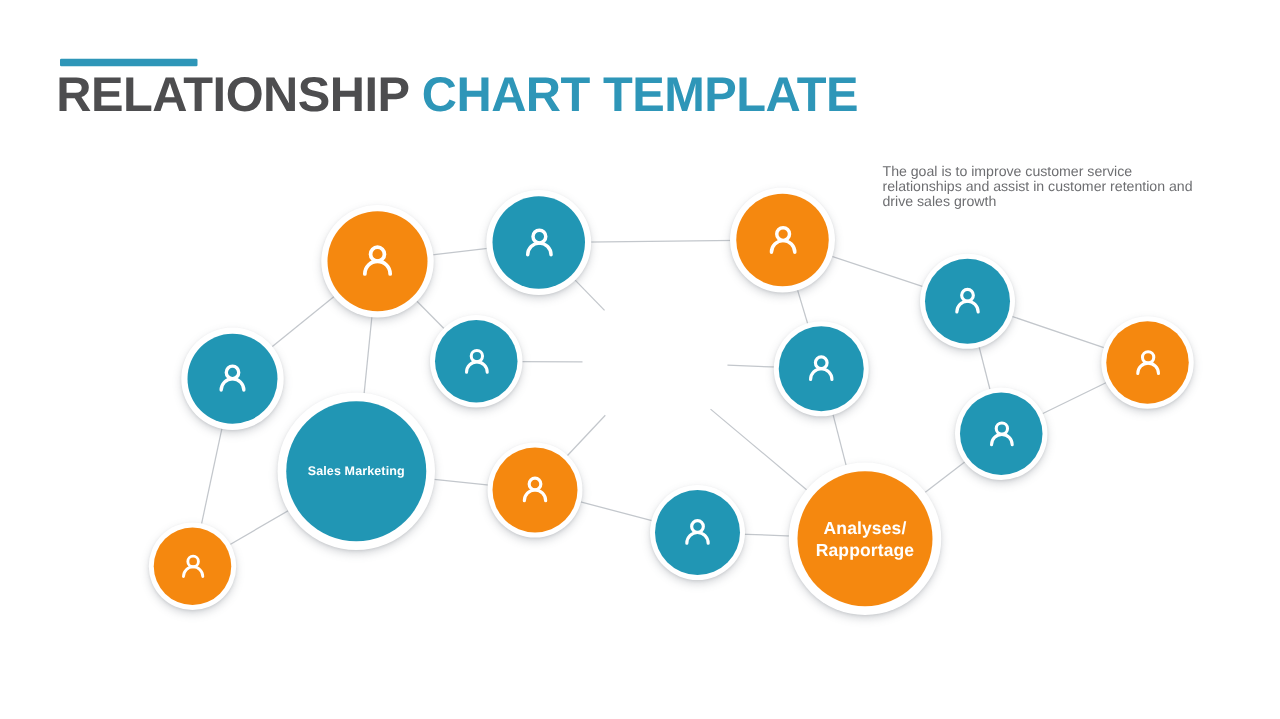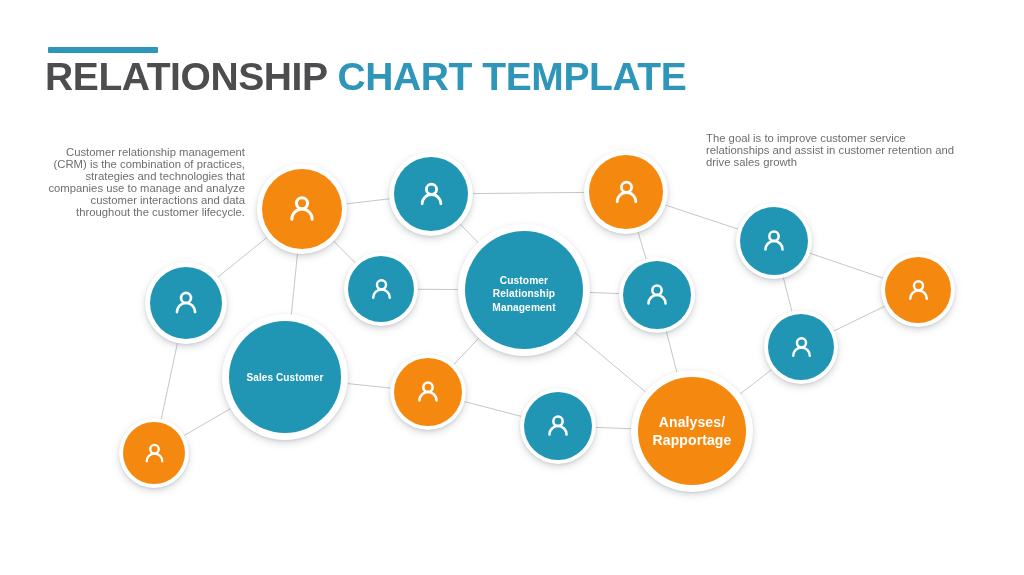--- a/index.html
+++ b/index.html
@@ -75,21 +75,20 @@
   #footer{position:absolute;left:0;top:527px;width:1024px;height:30px;}
 </style>
 </head>
 <body>
 
 <div id="slide">
 
   <div id="accent-bar"></div>
   <div id="page-title"><span class="t-dark">RELATIONSHIP</span><span class="t-accent"> CHART TEMPLATE</span></div>
 
-  <div class="note" id="note-left">Customer relationship management (CRM) is the combination of practices, strategies and technologies that companies use to manage and analyze customer interactions and data throughout the customer lifecycle.</div>
   <div class="note" id="note-topright">The goal is to improve customer service relationships and assist in customer retention and drive sales growth</div>
 
   <div id="diagram">
     <svg id="links" viewBox="0 0 1024 575" width="1024" height="575" aria-hidden="true">
         <line x1="340.7389878317489" y1="204.495466531192" x2="395.24093430915485" y2="198.1580308942843" stroke="#c3c7cc" stroke-width="1"></line>
         <line x1="271.69961972122167" y1="233.55375643280314" x2="213.1926489681344" y2="280.96457756030486" stroke="#c3c7cc" stroke-width="1"></line>
         <line x1="298.07362232800773" y1="247.80184993498222" x2="290.5371992810147" y2="322.27944239938404" stroke="#c3c7cc" stroke-width="1"></line>
         <line x1="329.40318121382273" y1="236.7500569253901" x2="358.51533849122234" y2="266.2307225227568" stroke="#c3c7cc" stroke-width="1"></line>
         <line x1="456.04862776977245" y1="219.85664802041026" x2="483.6438774820333" y2="248.34206707822793" stroke="#c3c7cc" stroke-width="1"></line>
         <line x1="466.9981066582505" y1="193.63078864965897" x2="590.0018933417495" y2="192.36921135034103" stroke="#c3c7cc" stroke-width="1"></line>
@@ -160,44 +159,39 @@
         </div>
       </div>
       <div class="node teal" style="left: 344px; top: 252px; width: 74px; height: 74px;">
         <div class="disc" style="width: 66px; height: 66px; background: rgb(33, 150, 180);">
           <svg width="31" height="31" viewBox="0 0 24 24" fill="none">
             <circle cx="12" cy="8.4" r="3.5" stroke="#ffffff" stroke-width="1.9" fill="none"></circle>
             <path d="M5.6 18.4 a6.4 6.4 0 0 1 12.8 0" stroke="#ffffff" stroke-width="1.9" stroke-linecap="round" fill="none"></path>
           </svg>
         </div>
       </div>
-      <div class="node teal" style="left: 458px; top: 224px; width: 132px; height: 132px;">
-        <div class="disc" style="width: 118px; height: 118px; background: rgb(33, 150, 180);">
-          <div class="node-label" style="font-size: 10.2px; width: 118px; margin-top: 8px;">Customer<br>Relationship<br>Management</div>
-        </div>
-      </div>
       <div class="node teal" style="left: 619px; top: 257px; width: 76px; height: 76px;">
         <div class="disc" style="width: 68px; height: 68px; background: rgb(33, 150, 180);">
           <svg width="32" height="32" viewBox="0 0 24 24" fill="none">
             <circle cx="12" cy="8.4" r="3.5" stroke="#ffffff" stroke-width="1.9" fill="none"></circle>
             <path d="M5.6 18.4 a6.4 6.4 0 0 1 12.8 0" stroke="#ffffff" stroke-width="1.9" stroke-linecap="round" fill="none"></path>
           </svg>
         </div>
       </div>
       <div class="node teal" style="left: 764px; top: 310px; width: 74px; height: 74px;">
         <div class="disc" style="width: 66px; height: 66px; background: rgb(33, 150, 180);">
           <svg width="31" height="31" viewBox="0 0 24 24" fill="none">
             <circle cx="12" cy="8.4" r="3.5" stroke="#ffffff" stroke-width="1.9" fill="none"></circle>
             <path d="M5.6 18.4 a6.4 6.4 0 0 1 12.8 0" stroke="#ffffff" stroke-width="1.9" stroke-linecap="round" fill="none"></path>
           </svg>
         </div>
       </div>
       <div class="node teal" style="left: 222px; top: 314px; width: 126px; height: 126px;">
         <div class="disc" style="width: 112px; height: 112px; background: rgb(33, 150, 180);">
-          <div class="node-label" style="font-size: 10px; width: 112px; margin-top: 0px;">Sales Customer</div>
+          <div class="node-label" style="font-size: 10px; width: 112px; margin-top: 0px;">Sales Marketing</div>
         </div>
       </div>
       <div class="node orange" style="left: 390px; top: 354px; width: 76px; height: 76px;">
         <div class="disc" style="width: 68px; height: 68px; background: rgb(245, 136, 15);">
           <svg width="32" height="32" viewBox="0 0 24 24" fill="none">
             <circle cx="12" cy="8.4" r="3.5" stroke="#ffffff" stroke-width="1.9" fill="none"></circle>
             <path d="M5.6 18.4 a6.4 6.4 0 0 1 12.8 0" stroke="#ffffff" stroke-width="1.9" stroke-linecap="round" fill="none"></path>
           </svg>
         </div>
       </div>

